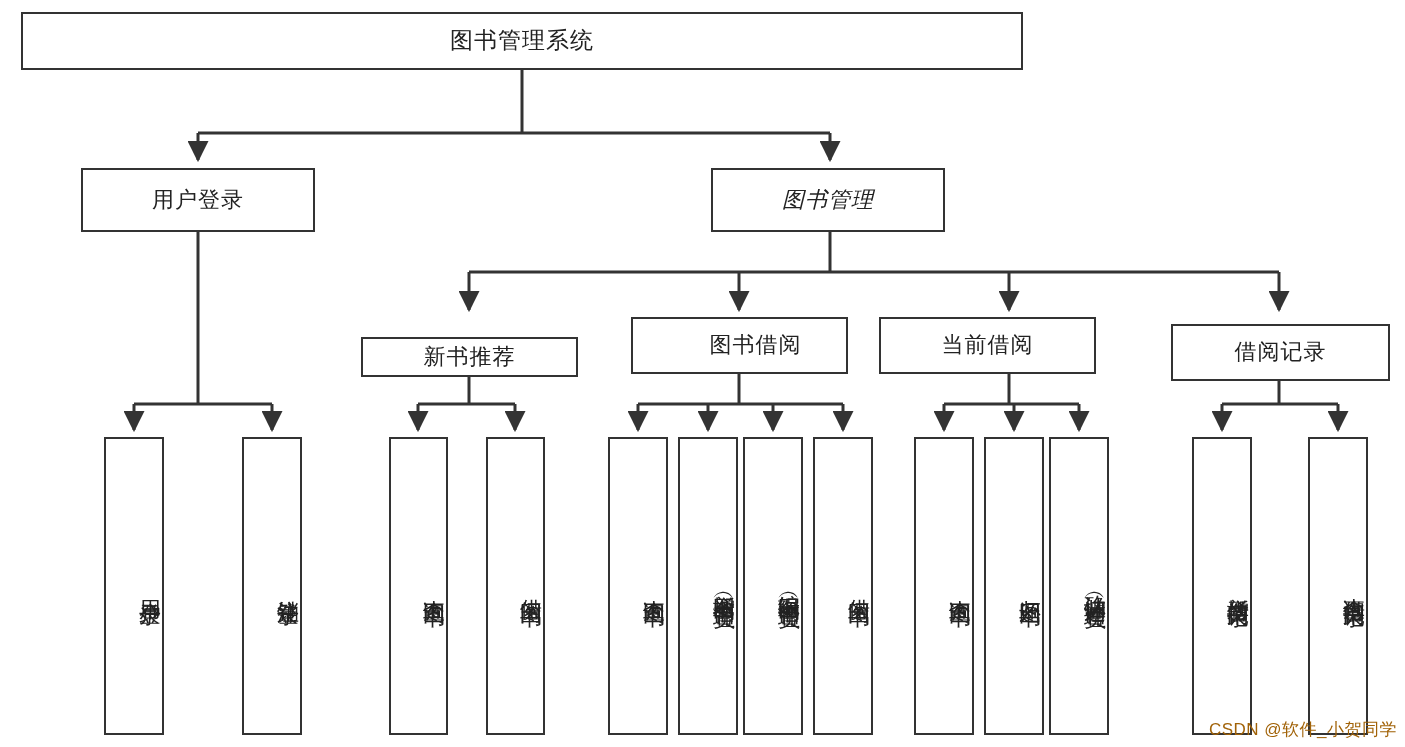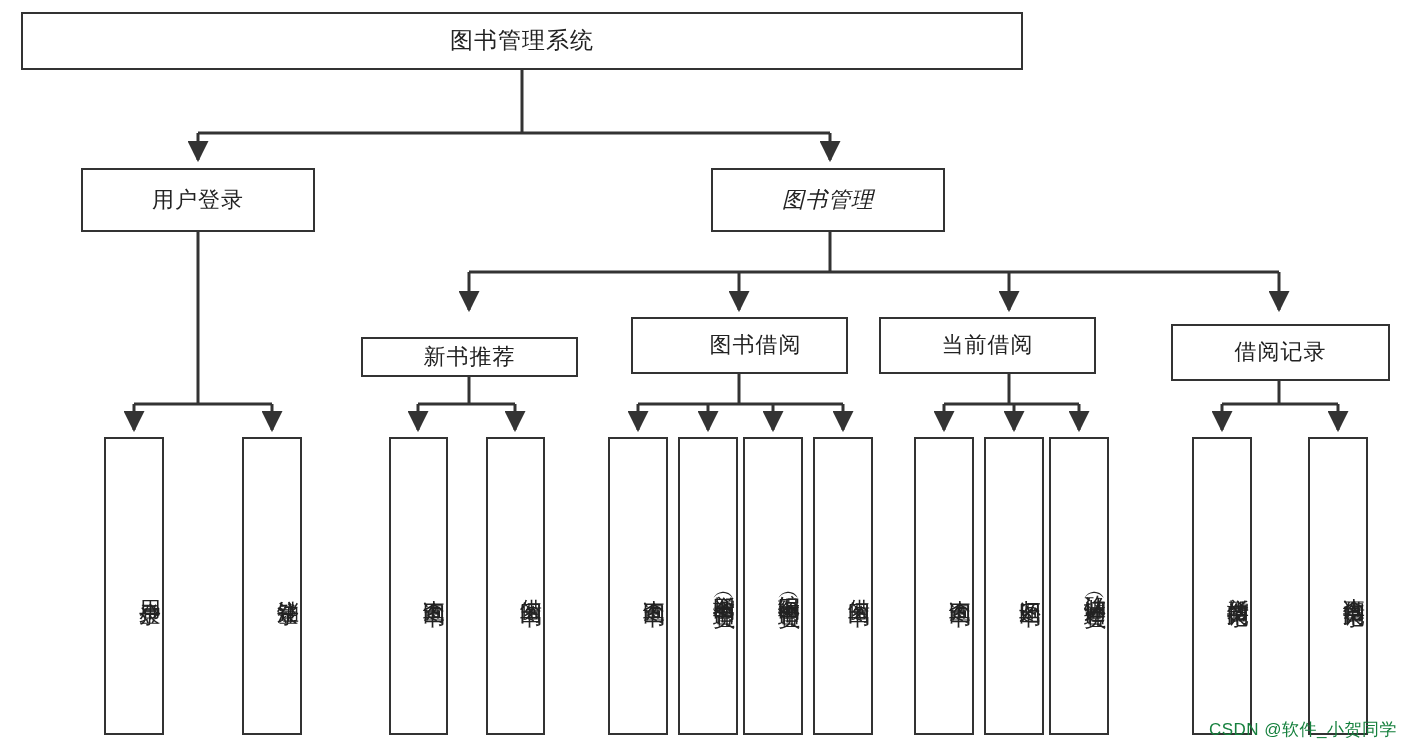--- a/index.html
+++ b/index.html
@@ -62,21 +62,21 @@
     align-items: flex-start;
   }
   .node.root {
     font-size: 23px;
   }
   .watermark {
     position: absolute;
     right: 8px;
     bottom: 6px;
     font-size: 17px;
-    color: #15803d;
+    color: #a16207;
     letter-spacing: 0.5px;
     white-space: nowrap;
     margin-top: 16px;
   }
 </style>
 </head>
 <body>
 
 <div id="diagram-root">
 

